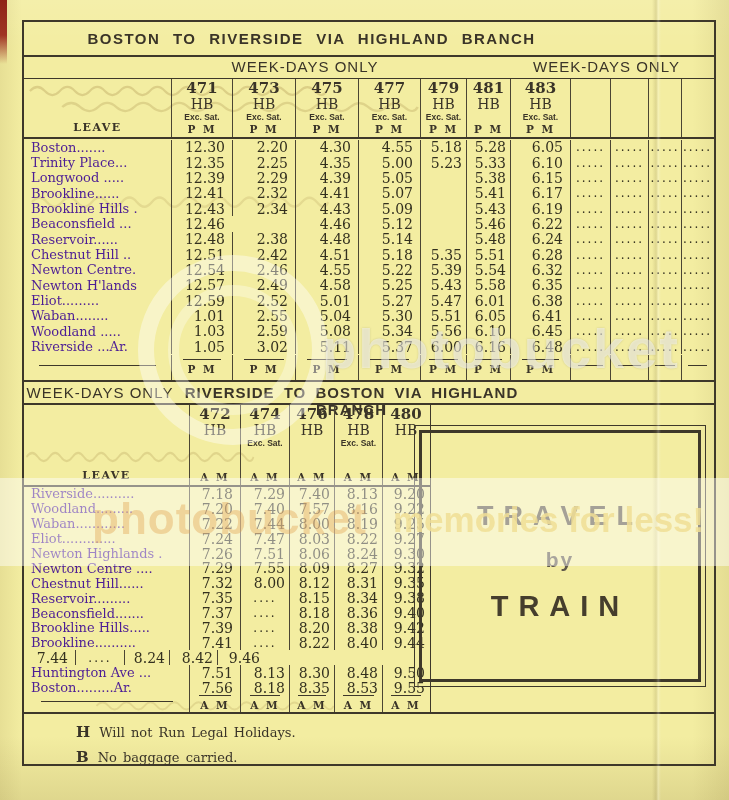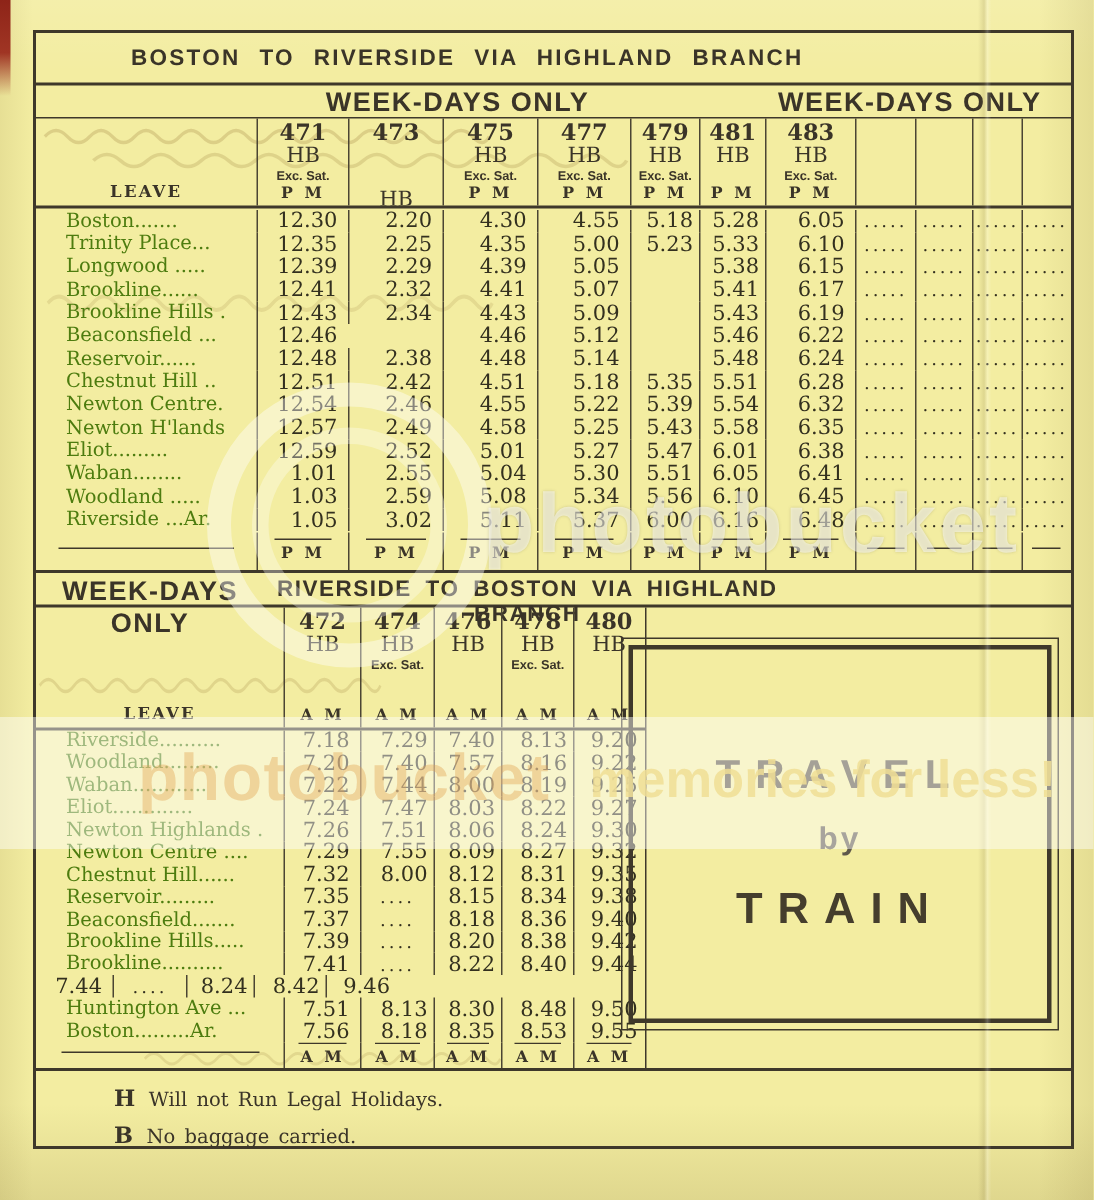--- a/index.html
+++ b/index.html
@@ -14,33 +14,33 @@
   }
   
   .sheet{position:absolute;left:22px;top:20px;width:694px;height:746px;
     border:2.5px solid #3e382a;box-sizing:border-box;}
   .abs{position:absolute;}
   
   .title1{left:20px;top:0;width:535px;height:33px;display:flex;align-items:center;justify-content:center;
     font-family:"Liberation Sans",sans-serif;font-weight:bold;font-size:15px;letter-spacing:1.5px;word-spacing:7px;}
   .rule-a{left:0;right:0;top:33px;border-top:2px solid #3e382a;}
   .wkrow{left:0;right:0;top:35px;height:20px;}
-  .wk{position:absolute;text-align:center;font-family:"Liberation Sans",sans-serif;font-weight:bold;font-size:18px;letter-spacing:1px;}
+  .wk{position:absolute;text-align:center;font-family:"Liberation Sans",sans-serif;font-weight:normal;font-size:15px;letter-spacing:1px;}
   .wk1l{left:150px;width:262px;top:1px;}
   .wk1r{left:460px;width:245px;top:1px;}
   .rule-b{left:0;right:0;top:55.5px;border-top:1.5px solid #3e382a;}
   
   .thead{display:flex;border-bottom:2.5px solid #3e382a;}
   .tbody{display:flex;flex-direction:column;}
   .tfoot{display:flex;}
   .trow{display:flex;flex:none;width:100%;}
   .cell{flex:none;box-sizing:border-box;display:flex;align-items:center;overflow:hidden;}
   .cell + .cell{border-left:1px solid #4b4533;}
   .tcell{justify-content:flex-end;padding-right:7px;font-size:14px;color:#33301f;}
-  .station{justify-content:flex-start;padding-left:20px;font-size:13px;color:#4d7c0f;white-space:nowrap;}
+  .station{justify-content:flex-start;padding-left:7px;font-size:13px;color:#4c1d95;white-space:nowrap;}
   .dots{justify-content:center !important;padding-right:0 !important;font-size:12px;letter-spacing:2px;color:#33301f;}
   .headcell{flex-direction:column;align-items:center;justify-content:flex-start;padding-top:1px;}
   .tno{font-weight:bold;font-size:15px;line-height:17px;}
   .thb{font-size:14px;line-height:15px;}
   .tnote{font-family:"Liberation Sans",sans-serif;font-weight:bold;font-size:8.5px;line-height:10px;min-height:10px;}
   .tpm{margin-top:auto;font-weight:bold;font-size:10.5px;letter-spacing:2px;padding-bottom:2px;}
   .leavecell{flex-direction:column;justify-content:flex-end;align-items:center;}
   .leave{font-weight:bold;font-size:11px;letter-spacing:1.5px;padding-bottom:3px;}
   .fcell{flex-direction:column;justify-content:center;}
   .frule{width:64%;border-top:1.4px solid #3e382a;margin-bottom:3px;}
@@ -115,21 +115,21 @@
   <div class="abs thead" id="t1head">
       <div class="cell headcell leavecell" style="width: 147px;">
         <div class="leave">LEAVE</div>
       </div>
       <div class="cell headcell" style="width: 61px;">
         <div class="tno">471</div>
         <div class="thb">HB</div>
         <div class="tnote">Exc. Sat.</div>
         <div class="tpm">P M</div>
       </div>
-      <div class="cell headcell" style="width: 63px; gap: 29px;">
+      <div class="cell headcell" style="width: 63px;">
         <div class="tno">473</div>
         <div class="thb">HB</div>
         <div class="tnote">Exc. Sat.</div>
         <div class="tpm">P M</div>
       </div>
       <div class="cell headcell" style="width: 63px;">
         <div class="tno">475</div>
         <div class="thb">HB</div>
         <div class="tnote">Exc. Sat.</div>
         <div class="tpm">P M</div>

